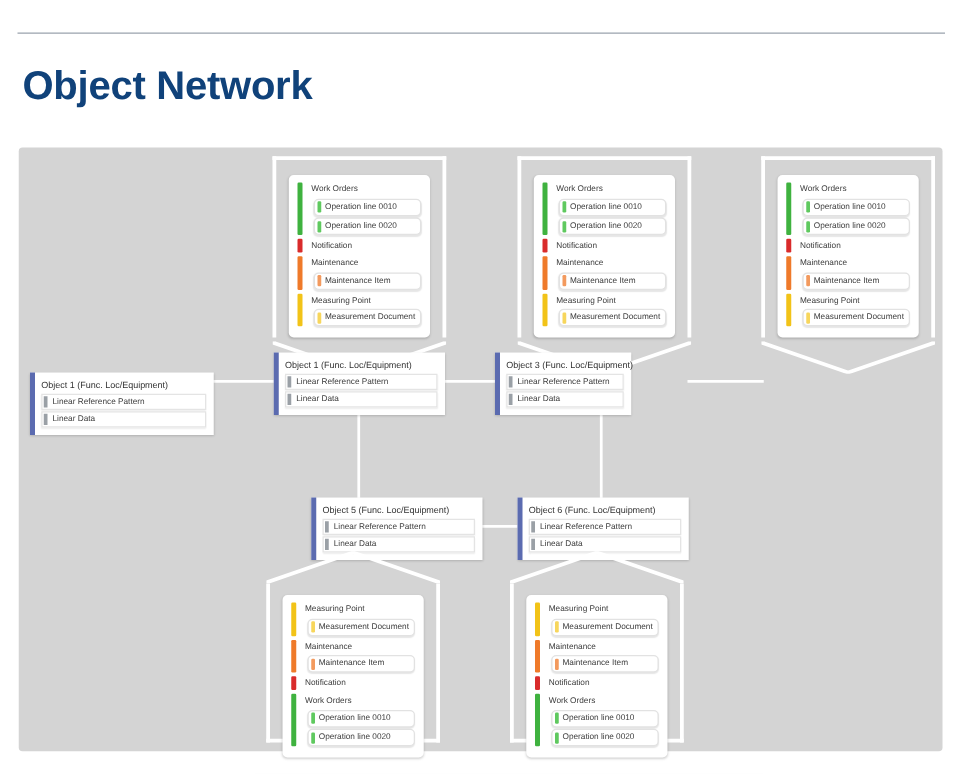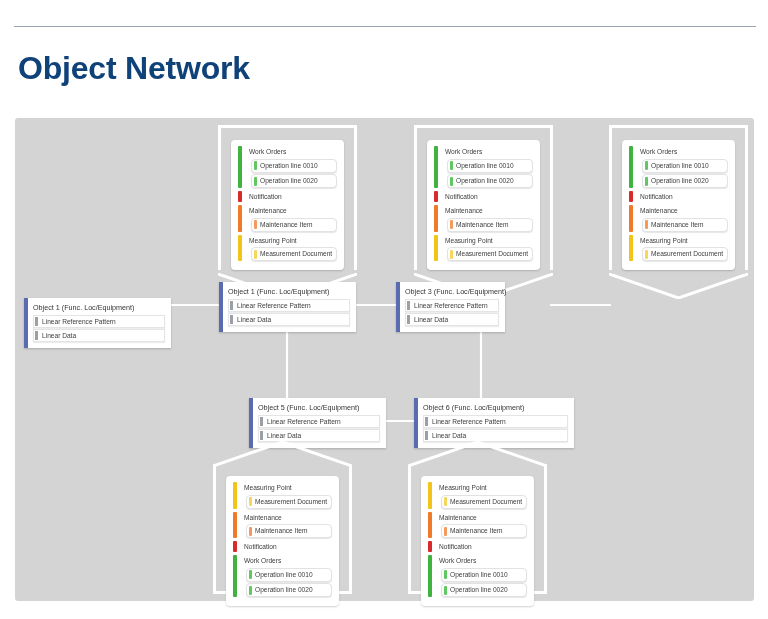--- a/index.html
+++ b/index.html
@@ -251,21 +251,21 @@
     </div>
 
 
     <div class="node" style="left:204px; top:280px; width:137px;margin-left:30px;">
       <div class="nbar"></div>
       <div class="node-title">Object 5 (Func. Loc/Equipment)</div>
       <div class="nrow"><span class="rbar"></span><span>Linear Reference Pattern</span></div>
       <div class="nrow"><span class="rbar"></span><span>Linear Data</span></div>
     </div>
 
-    <div class="node" style="left:399px; top:280px; width:160px;">
+    <div class="node" style="left:399px; top:280px; width:137px;">
       <div class="nbar"></div>
       <div class="node-title">Object 6 (Func. Loc/Equipment)</div>
       <div class="nrow"><span class="rbar"></span><span>Linear Reference Pattern</span></div>
       <div class="nrow"><span class="rbar"></span><span>Linear Data</span></div>
     </div>
 
     <div class="group bottom" style="left:198px; top:349px; width:139px; height:127px;">
       <svg class="chev" style="top:-26px;" viewBox="0 0 145 26" preserveAspectRatio="none">
         <polyline points="1.5,26 1.5,24.5 72.5,1 143.5,24.5 143.5,26" fill="none" stroke="#ffffff" stroke-width="3"></polyline>
       </svg>

